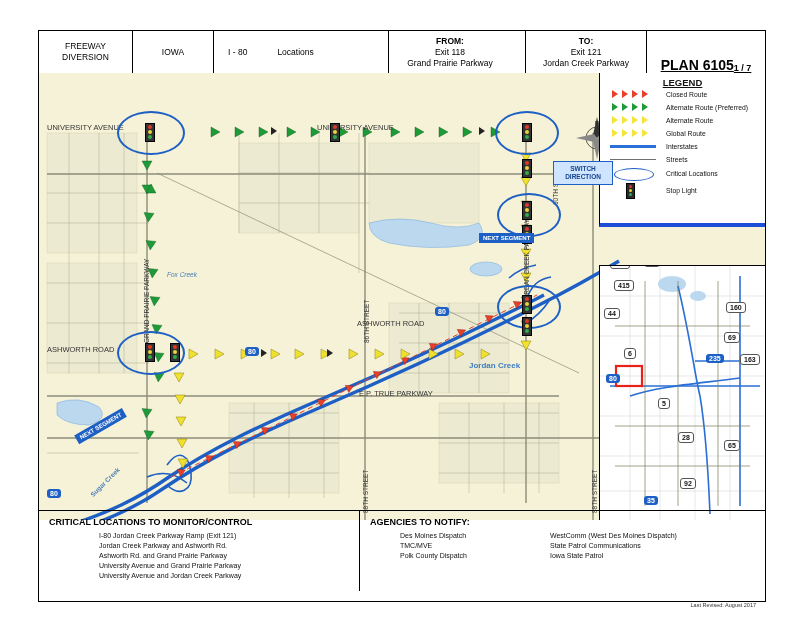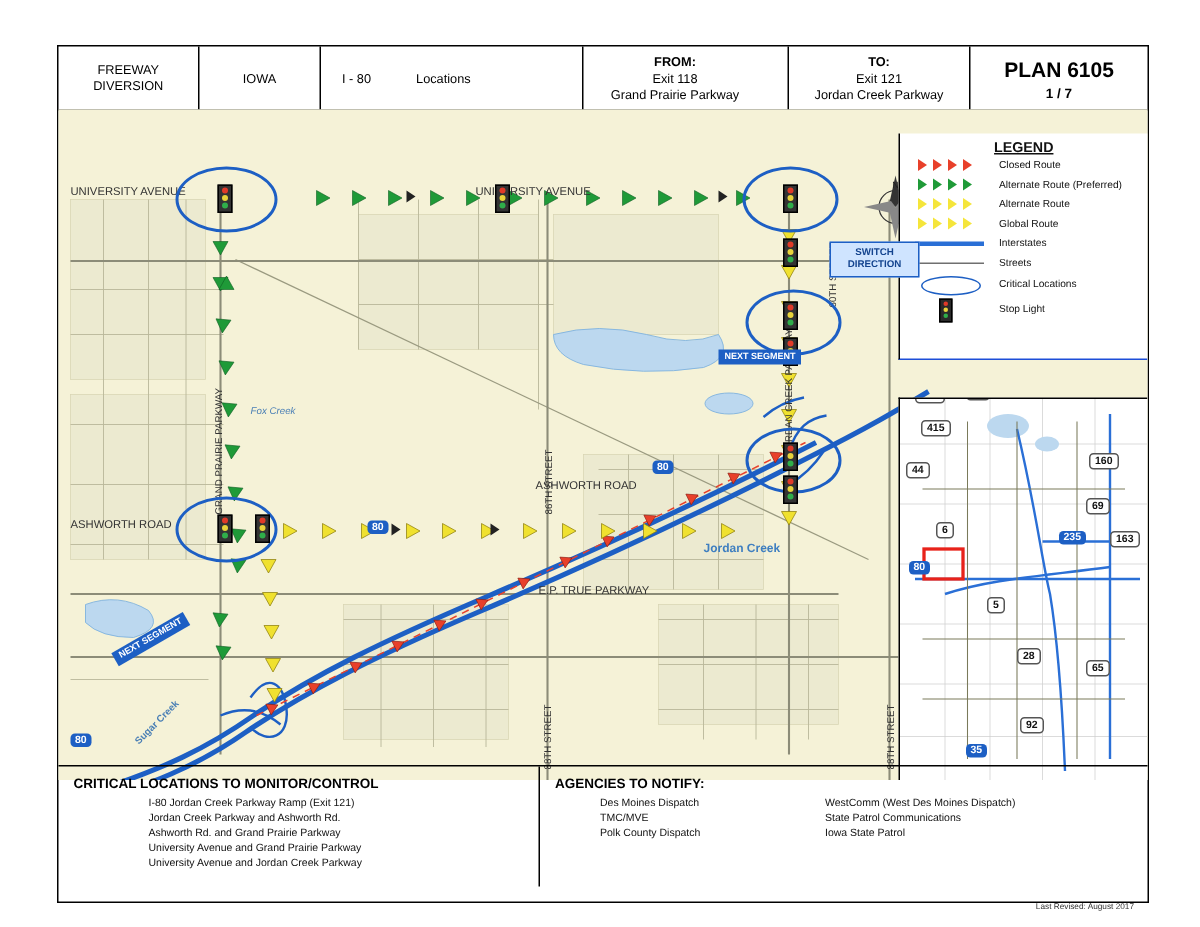--- a/index.html
+++ b/index.html
@@ -4,31 +4,31 @@
 <style>
   html,body{margin:0;padding:0;background:#fff;}
   body{font-family:"Liberation Sans", sans-serif;}
   #page{position:relative;width:800px;height:618px;background:#ffffff;overflow:hidden;}
 
   .frame{position:absolute;left:38px;top:30px;width:726px;height:570px;border:1px solid #000;background:#ffffff;}
 
   
   .header{position:absolute;left:0;top:0;width:726px;height:42px;border-bottom:1px solid #000;}
   .hcell{position:absolute;top:0;height:42px;border-right:1px solid #000;display:flex;flex-direction:column;align-items:center;justify-content:center;font-size:8.5px;line-height:11px;text-align:center;}
-  .h-plan{position:absolute;right:0;top:0;width:118px;height:42px;display:flex;flex-direction:column;align-items:center;justify-content:center;}
+  .h-plan{position:absolute;right:0;top:0;width:118px;height:42px;display:flex;flex-direction:row;align-items:flex-end;justify-content:center;text-decoration:underline;}
   .h-plan .t1{font-size:14px;font-weight:bold;}
   .h-plan .t2{font-size:9px;font-weight:bold;margin-top:3px;}
   .lbl-b{font-weight:bold;}
 
   
   .map{position:absolute;left:0;top:42px;width:726px;height:447px;background:#f5f2d7;overflow:hidden;}
   .map-bg{position:absolute;left:0;top:0;width:726px;height:447px;}
 
   
-  .legend{position:absolute;right:0;top:16px;width:165px;height:150px;background:#ffffff;border-left:1px solid #000;border-bottom:1px solid #1d4ed8;}
+  .legend{position:absolute;right:0;top:0;width:165px;height:150px;background:#ffffff;border-left:1px solid #000;border-bottom:4px solid #1d4ed8;}
   .legend-title{text-align:center;font-size:9.5px;font-weight:bold;text-decoration:underline;margin-top:4px;color:#111;}
   .legend-row{display:flex;align-items:center;height:13px;margin-left:8px;}
   .legend-sym{width:52px;height:11px;position:relative;margin-right:6px;}
   .legend-txt{font-size:6.8px;color:#111;white-space:nowrap;}
 
   .chev{position:absolute;top:1px;width:0;height:0;border-top:4px solid transparent;border-bottom:4px solid transparent;}
   .chev.red{border-left:6px solid #e8402a;}
   .chev.grn{border-left:6px solid #1f9a38;}
   .chev.yel{border-left:6px solid #f5e53b;}
   .line-int{position:absolute;left:2px;top:4px;width:46px;height:3px;background:#2a6fd6;}

